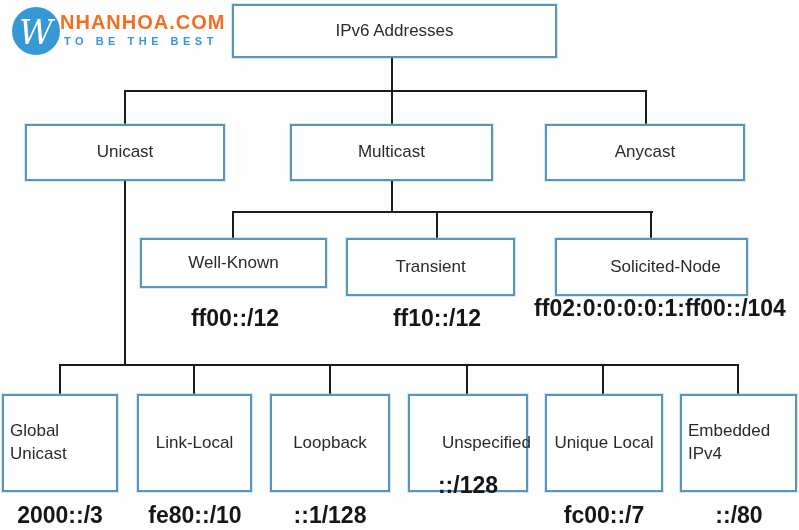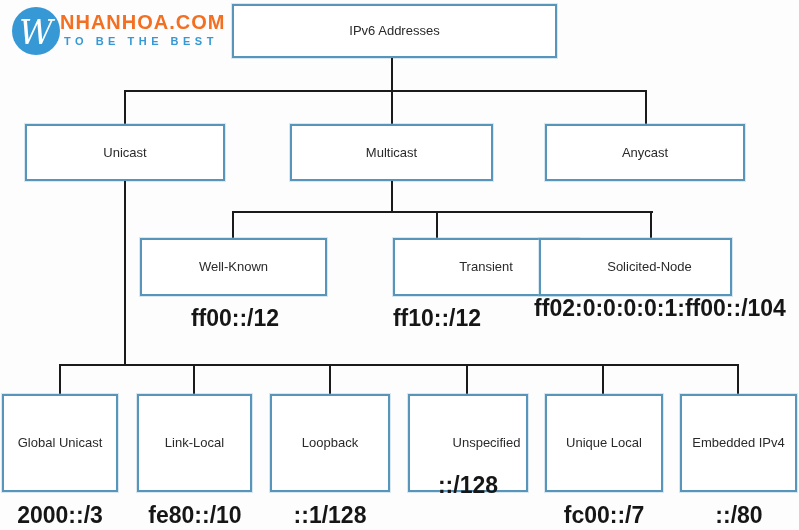--- a/index.html
+++ b/index.html
@@ -18,23 +18,22 @@
     overflow:hidden;
   }
   
   .node{
     position:absolute;
     box-sizing:border-box;
     background:#ffffff;
     border:2px solid var(--box-border);
     box-shadow:0 0 0 1px rgba(150,190,215,0.35);
     display:flex;align-items:center;justify-content:center;
-    text-align:center;
     color:var(--text);
-    font-size:13px;
+    font-size:17px;
     line-height:1.35;
   }
   .node span{display:block;padding:0 6px;}
   
   .prefix{
     position:absolute;
     text-align:center;
     font-weight:bold;
     font-size:23px;
     color:#161616;
@@ -107,27 +106,27 @@
   <div class="node" style="left:290px;top:124px;width:203px;height:57px;">
     <span>Multicast</span>
   </div>
 
   <div class="vline" style="left:391px;top:181px;height:30px;"></div>
   <div class="hline" style="left:232px;top:211px;width:421px;"></div>
   <div class="vline" style="left:232px;top:211px;height:27px;"></div>
   <div class="vline" style="left:436px;top:211px;height:27px;"></div>
   <div class="vline" style="left:650px;top:211px;height:27px;"></div>
 
-  <div class="node" style="left:140px;top:238px;width:187px;height:58px;">
+  <div class="node" style="left:140px;top:238px;width:187px;height:50px;">
     <span>Well-Known</span>
   </div>
-  <div class="node" style="left:346px;top:238px;width:186px;height:58px;margin-left:47px;">
+  <div class="node" style="left:346px;top:238px;width:169px;height:58px;">
     <span>Transient</span>
   </div>
-  <div class="node" style="left:539px;top:238px;width:193px;height:58px;padding-left:28px;">
+  <div class="node" style="left:555px;top:238px;width:193px;height:58px;padding-left:28px;">
     <span>Solicited-Node</span>
   </div>
 
   <div class="prefix" style="left:150px;top:305px;width:170px;">ff00::/12</div>
   <div class="prefix" style="left:352px;top:305px;width:170px;">ff10::/12</div>
   <div class="prefix" style="left:533px;top:295px;width:254px;">ff02:0:0:0:0:1:ff00::/104</div>
 
   <div class="vline" style="left:124px;top:181px;height:185px;"></div>
   <div class="hline" style="left:59px;top:364px;width:680px;"></div>
   <div class="vline" style="left:59px;top:364px;height:30px;"></div>

